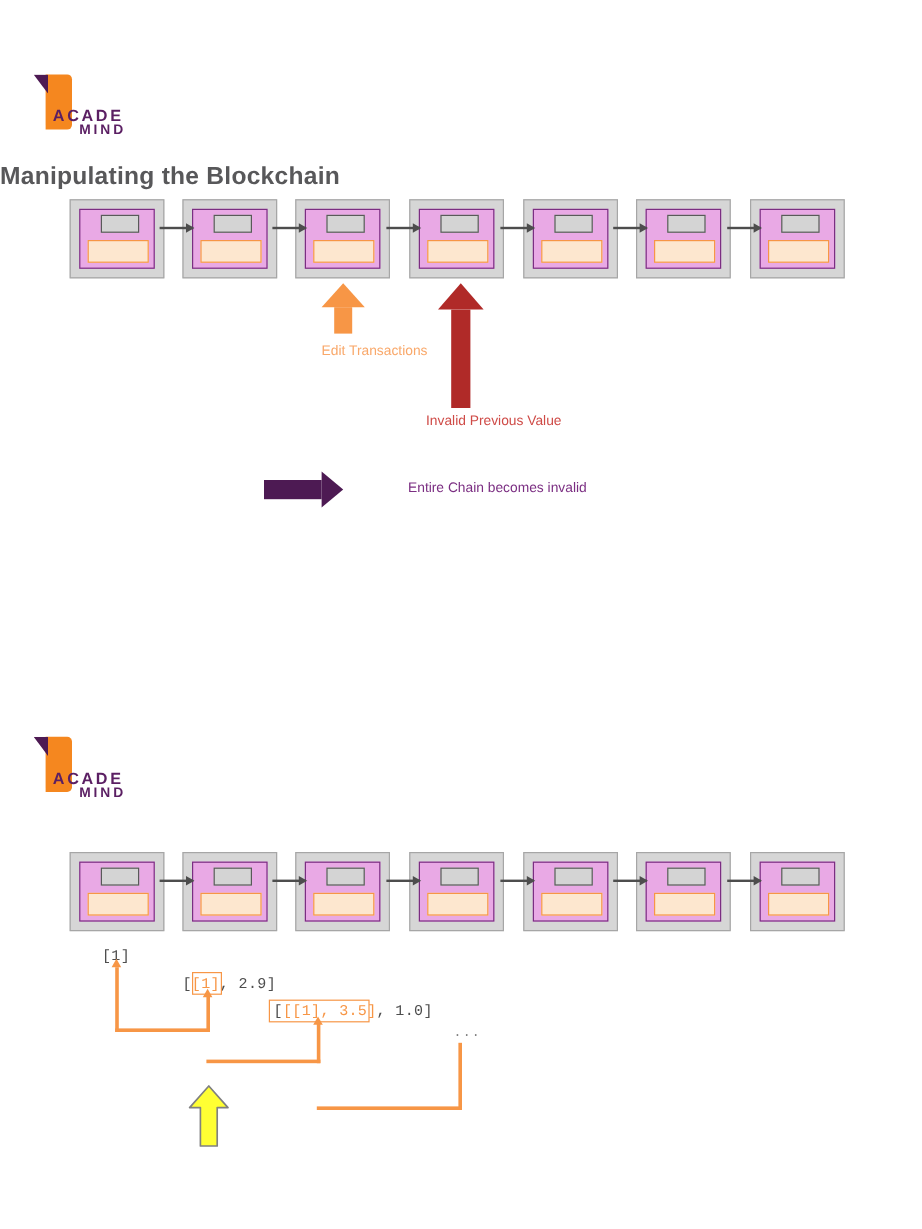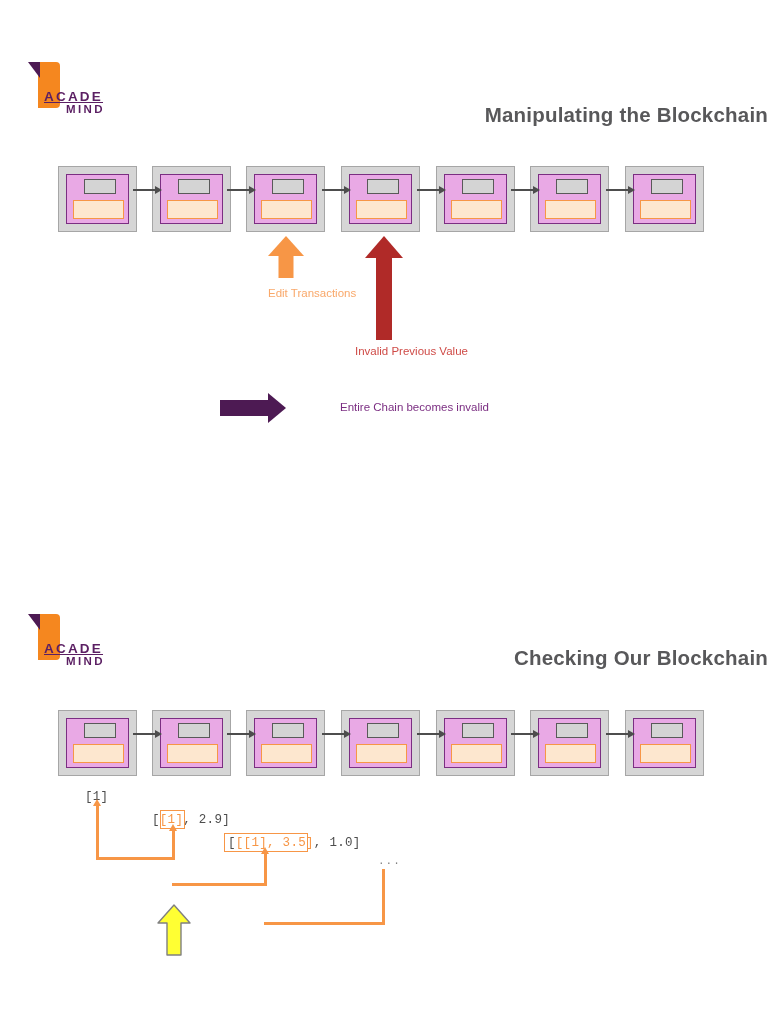--- a/index.html
+++ b/index.html
@@ -28,35 +28,35 @@
   .logo-notch {
     position: absolute; left: 0px; top: 0px;
     width: 12px; height: 16px;
     background: #4d1a53;
     clip-path: polygon(0 0, 100% 0, 100% 100%, 55% 55%);
   }
   .logo-acade {
     position: absolute; left: 16px; top: 27px;
     font-size: 13.5px; font-weight: bold; color: #5b1f63;
     letter-spacing: 2.2px;
-    text-decoration: underline;
   }
   .logo-mind {
     position: absolute; left: 38px; top: 41px;
     font-size: 11.5px; font-weight: bold; color: #5b1f63;
     letter-spacing: 2.4px;
   }
 
   
   .slide-title {
     position: absolute; left: 0; width: 768px;
-    text-align: right;
+    text-align: left;
     font-size: 20.5px; font-weight: bold;
     color: #58585a;
     letter-spacing: 0.2px;
+    margin-top: 32px;
   }
 
   
   .chain { position: absolute; }
   .block {
     position: absolute;
     width: 79px; height: 66px;
     background: #d6d6d6;
     border: 1.5px solid #a6a6a6;
   }
@@ -246,21 +246,20 @@
 
   <div class="slide" id="slide-2">
 
     <div class="logo" style="left:28px; top:72px;">
       <div class="logo-flag"></div>
       <div class="logo-notch"></div>
       <div class="logo-acade">ACADE</div>
       <div class="logo-mind">MIND</div>
     </div>
 
-    <div class="slide-title" style="top:104px;">Checking Our Blockchain</div>
 
     <div class="chain" style="left:0; top:0;">
       <div class="block" style="left:58px;  top:168px;">
           <div class="block-inner">
             <div class="hash-box"></div>
             <div class="tx-box"></div>
           </div>
         </div>
       <div class="block" style="left:152px; top:168px;">
           <div class="block-inner">

